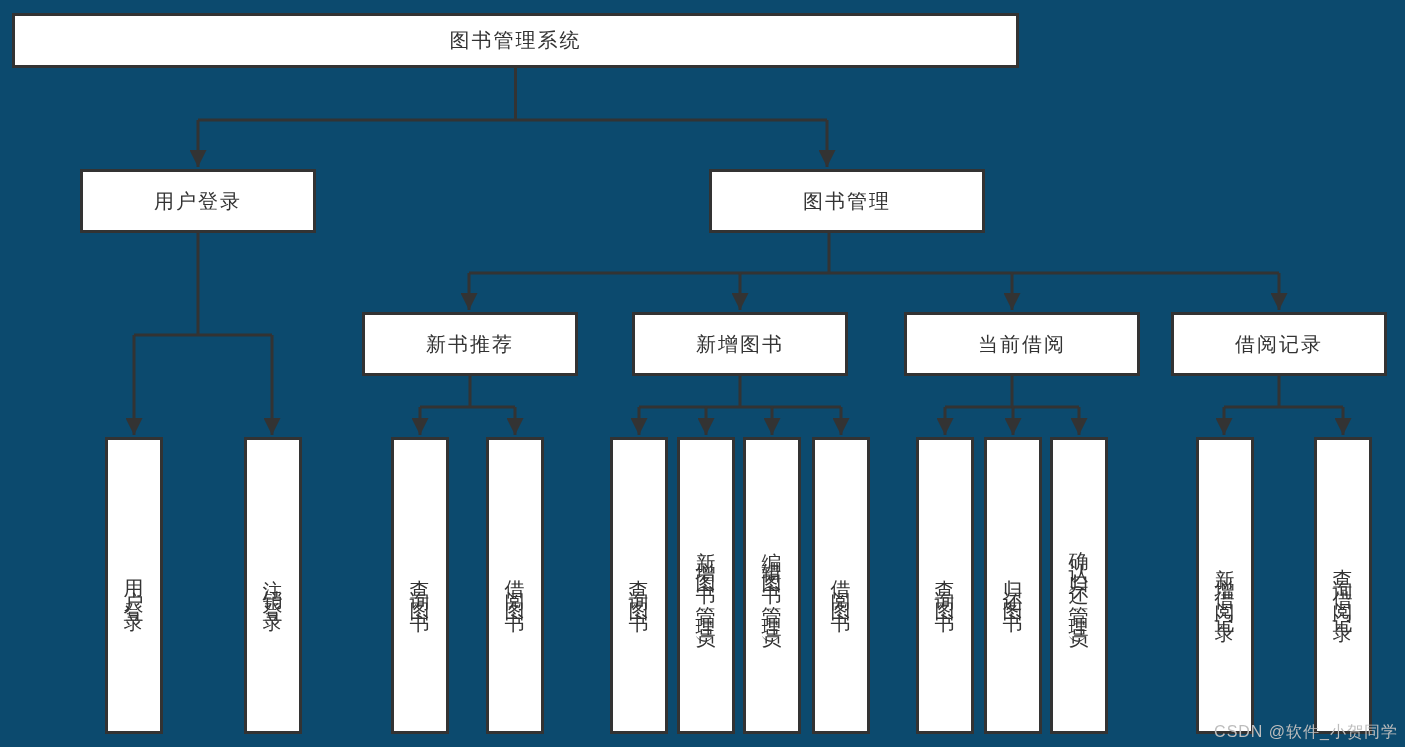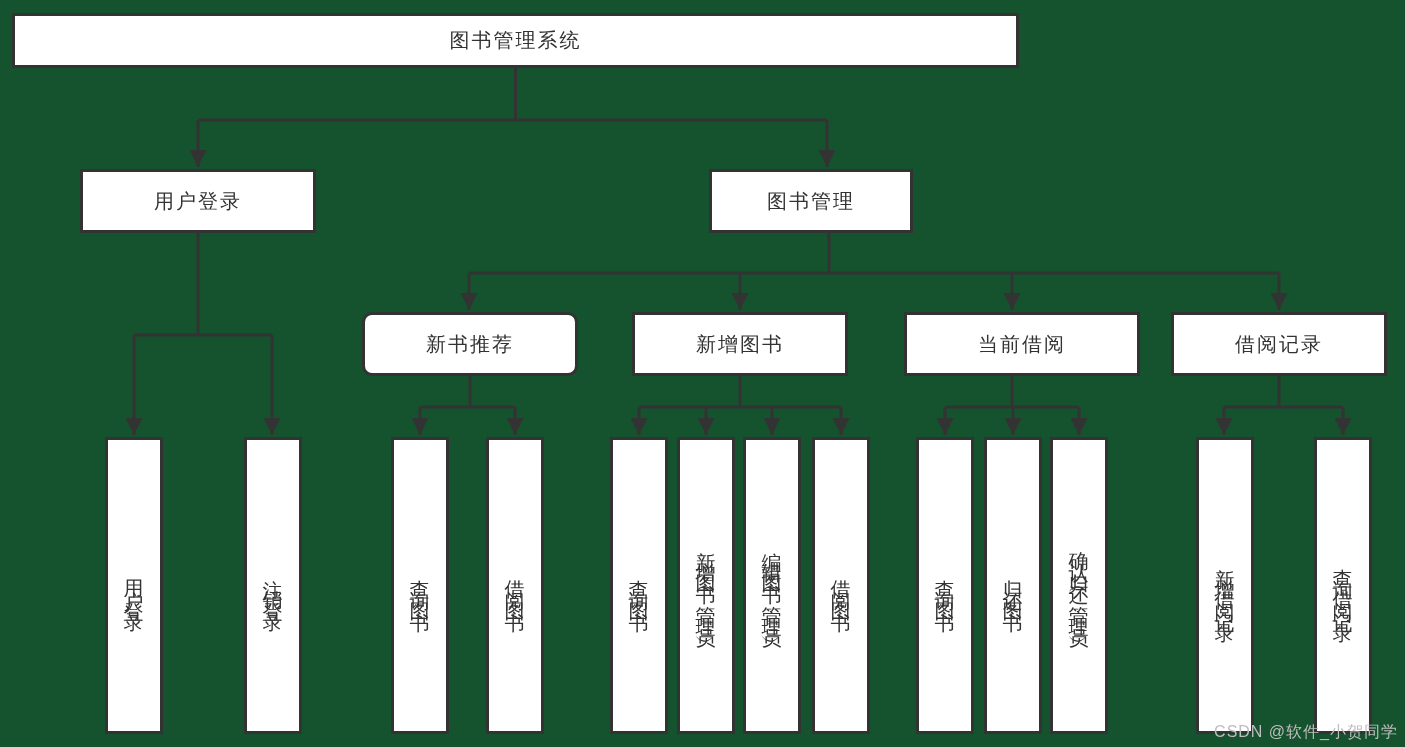--- a/index.html
+++ b/index.html
@@ -1,17 +1,17 @@
 <!DOCTYPE html>
 <html><head>
 <meta charset="utf-8">
 <style>
   html,body { margin:0; padding:0; background:#ffffff; }
   #stage {
-    position:relative; width:1405px; height:747px; background:#14532d;
+    position:relative; width:1405px; height:747px; background:#0c4a6e;
     font-family:"Liberation Sans", sans-serif; overflow:hidden; color:#333333;
   }
   svg.connectors { position:absolute; left:0; top:0; display:block; }
   .hbox {
     position:absolute; box-sizing:border-box;
     border:3px solid #333333; background:#ffffff;
     display:flex; align-items:center; justify-content:center;
     font-size:20px; letter-spacing:2px; color:#333333;
   }
   .vbox {
@@ -73,23 +73,23 @@
 
       <path d="M1279,376 V407 M1224,407 H1343"></path>
       <line x1="1224" y1="407" x2="1224" y2="435" marker-end="url(#arw)"></line>
       <line x1="1343" y1="407" x2="1343" y2="435" marker-end="url(#arw)"></line>
     </g>
   </svg>
 
   <div class="hbox" style="left:12px; top:13px; width:1007px; height:55px;">图书管理系统</div>
 
   <div class="hbox" style="left:80px; top:169px; width:236px; height:64px;">用户登录</div>
-  <div class="hbox" style="left:709px; top:169px; width:204px; height:64px;">图书管理</div>
+  <div class="hbox" style="left:709px; top:169px; width:276px; height:64px;">图书管理</div>
 
-  <div class="hbox" style="left:362px; top:312px; width:216px; height:64px;border-radius:10px;">新书推荐</div>
+  <div class="hbox" style="left:362px; top:312px; width:216px; height:64px;">新书推荐</div>
   <div class="hbox" style="left:632px; top:312px; width:216px; height:64px;">新增图书</div>
   <div class="hbox" style="left:904px; top:312px; width:236px; height:64px;">当前借阅</div>
   <div class="hbox" style="left:1171px; top:312px; width:216px; height:64px;">借阅记录</div>
 
   <div class="vbox" style="left:105px; top:437px; width:58px; height:297px;">
     <span class="vtext">用户登录</span>
   </div>
   <div class="vbox" style="left:244px; top:437px; width:58px; height:297px;">
     <span class="vtext">注销登录</span>
   </div>

